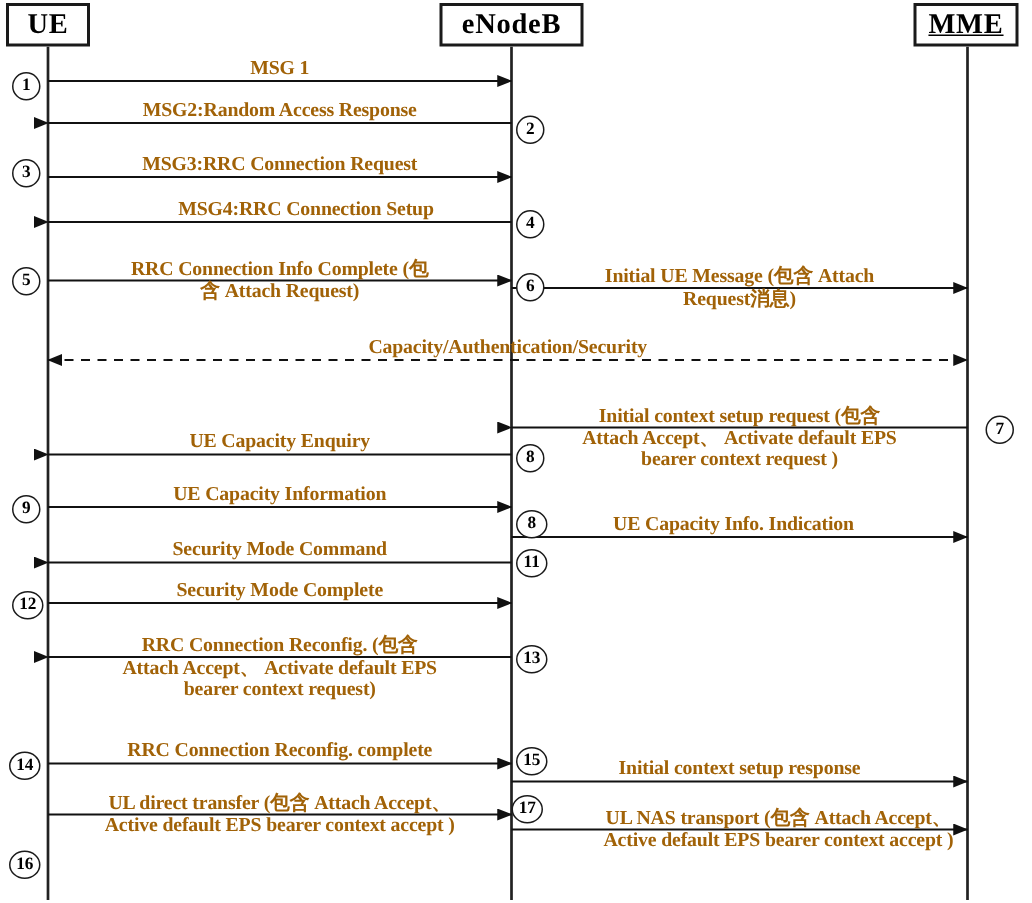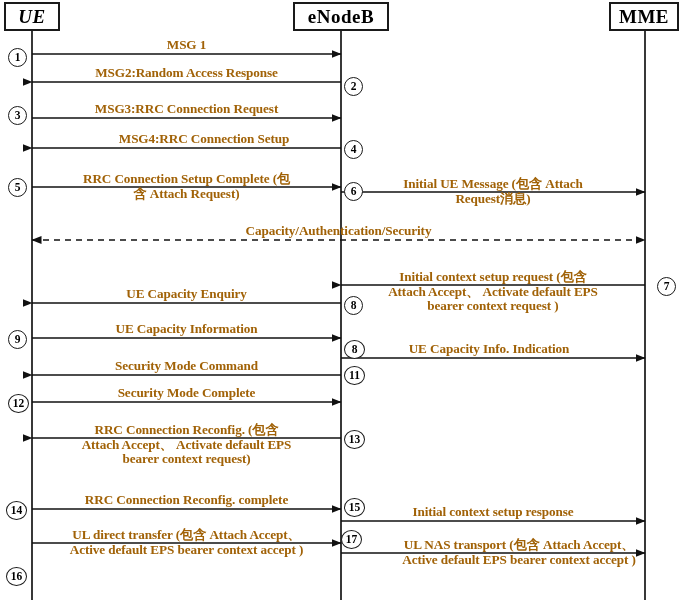--- a/index.html
+++ b/index.html
@@ -98,36 +98,36 @@
         <line x1="341" x2="32" y1="375" y2="375" stroke="#111111" stroke-width="1.4" marker-end="url(#arrowLeft)"></line>
         <line x1="32" x2="341" y1="402" y2="402" stroke="#111111" stroke-width="1.4" marker-end="url(#arrowRight)"></line>
         <line x1="341" x2="32" y1="438" y2="438" stroke="#111111" stroke-width="1.4" marker-end="url(#arrowLeft)"></line>
         <line x1="32" x2="341" y1="509" y2="509" stroke="#111111" stroke-width="1.4" marker-end="url(#arrowRight)"></line>
         <line x1="341" x2="645" y1="521" y2="521" stroke="#111111" stroke-width="1.4" marker-end="url(#arrowRight)"></line>
         <line x1="32" x2="341" y1="543" y2="543" stroke="#111111" stroke-width="1.4" marker-end="url(#arrowRight)"></line>
         <line x1="341" x2="645" y1="553" y2="553" stroke="#111111" stroke-width="1.4" marker-end="url(#arrowRight)"></line>
       </g>
   </svg>
   <div id="actor-boxes">
-      <div class="actor-box" style="left: 4px; top: 2px; width: 56px; height: 29px; font-style: italic;">
+      <div class="actor-box" style="left: 4px; top: 2px; width: 56px; height: 29px;">
         <span>UE</span>
       </div>
       <div class="actor-box" style="left: 293px; top: 2px; width: 96px; height: 29px;">
         <span>eNodeB</span>
       </div>
-      <div class="actor-box" style="left: 609px; top: 2px; width: 70px; height: 29px;">
+      <div class="actor-box" style="left: 609px; top: 2px; width: 70px; height: 29px; text-decoration: underline;">
         <span>MME</span>
       </div>
     </div>
   <div id="labels-layer">
       <div class="msg-label" style="left: 32px; width: 309px; top: 38px; transform: translateY(0px);">MSG 1</div>
       <div class="msg-label" style="left: 32px; width: 309px; top: 66px; transform: translateY(0px);">MSG2:Random Access Response</div>
       <div class="msg-label" style="left: 32px; width: 309px; top: 102px; transform: translateY(0px);">MSG3:RRC Connection Request</div>
       <div class="msg-label" style="left: 32px; width: 344px; top: 132px; transform: translateY(0px);">MSG4:RRC Connection Setup</div>
-      <div class="msg-label" style="left: 32px; width: 309px; top: 172px; transform: translateY(0px);">RRC Connection Setup Complete (包
+      <div class="msg-label" style="left: 32px; width: 309px; top: 172px; transform: translateY(0px);">RRC Connection Info Complete (包
 含 Attach Request)</div>
       <div class="msg-label" style="left: 341px; width: 304px; top: 177px; transform: translateY(0px);">Initial UE Message (包含 Attach
 Request消息)</div>
       <div class="msg-label" style="left: 32px; width: 613px; top: 224px; transform: translateY(0px);">Capacity/Authentication/Security</div>
       <div class="msg-label" style="left: 341px; width: 304px; top: 270px; transform: translateY(0px);">Initial context setup request (包含
 Attach Accept、 Activate default EPS
 bearer context request )</div>
       <div class="msg-label" style="left: 32px; width: 309px; top: 287px; transform: translateY(0px);">UE Capacity Enquiry</div>
       <div class="msg-label" style="left: 32px; width: 309px; top: 322px; transform: translateY(0px);">UE Capacity Information</div>
       <div class="msg-label" style="left: 341px; width: 296px; top: 342px; transform: translateY(0px);">UE Capacity Info. Indication</div>

